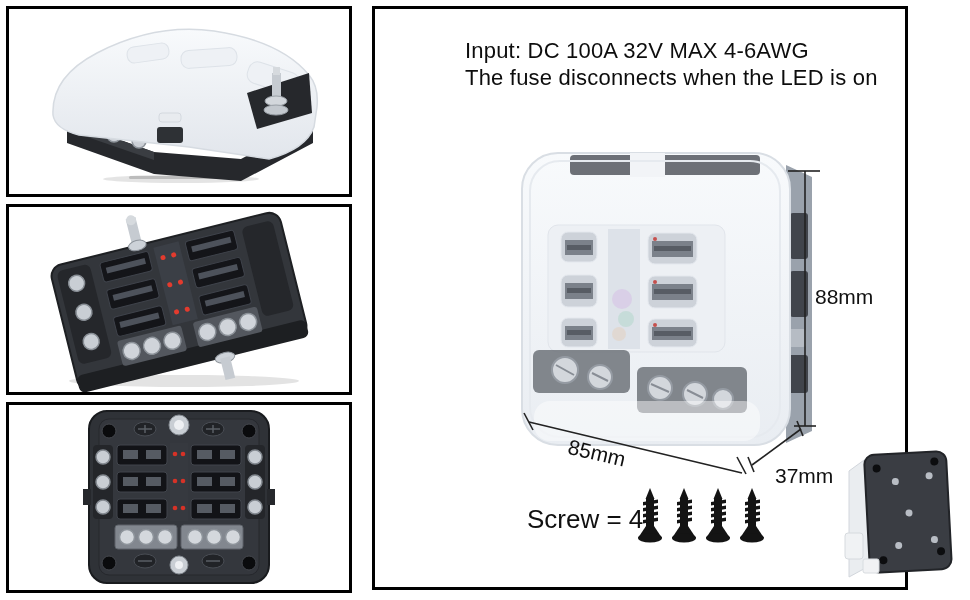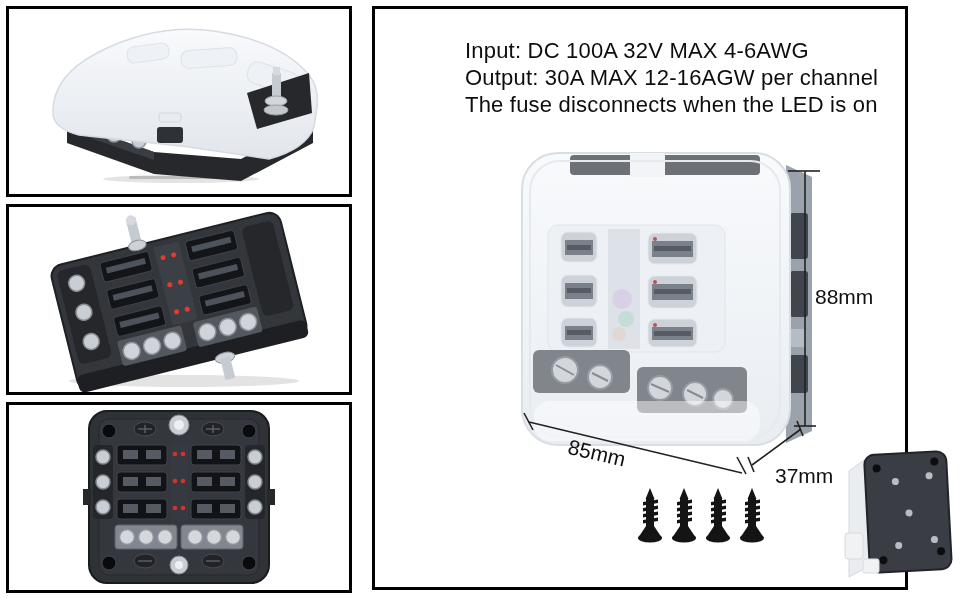--- a/index.html
+++ b/index.html
@@ -218,21 +218,20 @@
           <circle cx="170" cy="160" r="9" fill="#c9ced4" stroke="#868c93"></circle>
           <circle cx="170" cy="160" r="4" fill="#eef0f3"></circle>
         </g>
     </svg>
   </div>
 
   <div class="spec-panel">
 
     <div class="specs">
       <div>Input: DC 100A 32V MAX 4-6AWG</div>
-      <div>Output: 30A MAX 12-16AGW per channel</div>
       <div>The fuse disconnects when the LED is on</div>
     </div>
 
     <svg class="main-product" viewBox="0 0 300 310">
       <defs>
         <linearGradient id="gfrost" x1="0" y1="0" x2="0" y2="1">
           <stop offset="0" stop-color="#f8fafc"></stop>
             <stop offset="1" stop-color="#e9edf2"></stop>
         </linearGradient>
       </defs>
@@ -316,20 +315,21 @@
         <line x1="373" y1="448" x2="379" y2="463"></line>
         <line x1="377" y1="456" x2="426" y2="420"></line>
         <line x1="422" y1="412" x2="428" y2="427"></line>
       </g>
     </svg>
 
     <div class="dim dim-h">88mm</div>
     <div class="dim dim-w">85mm</div>
     <div class="dim dim-d">37mm</div>
 
+    <div class="screw-label">Screw = 4</div>
 
     <div class="screw-row">
       <svg viewBox="0 0 26 62">
         <g fill="#141414">
           <path d="M13,1 L17.5,12 L8.5,12 Z"></path>
             <rect x="9" y="11" width="8" height="29"></rect>
           <path d="M6,15 L21,12.5 L21,16 L6,18.5 Z"></path>
             <path d="M6,21 L21,18.5 L21,22 L6,24.5 Z"></path>
           <path d="M6,27 L21,24.5 L21,28 L6,30.5 Z"></path>
             <path d="M6,33 L21,30.5 L21,34 L6,36.5 Z"></path>

